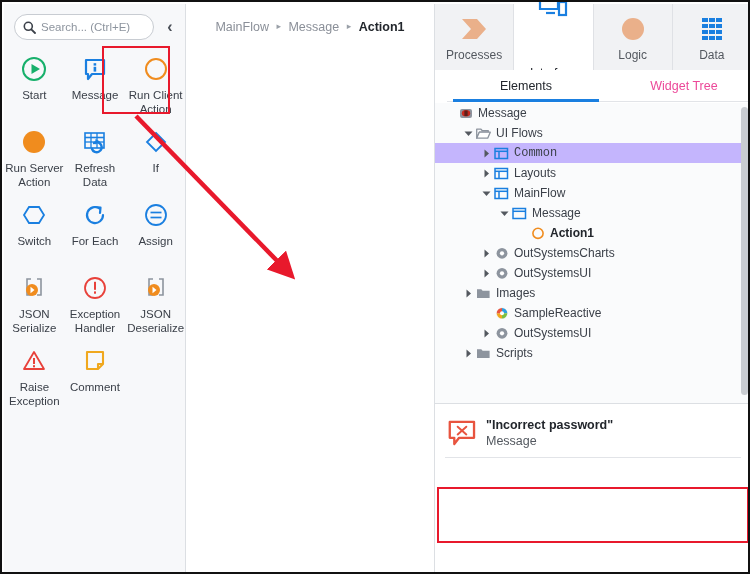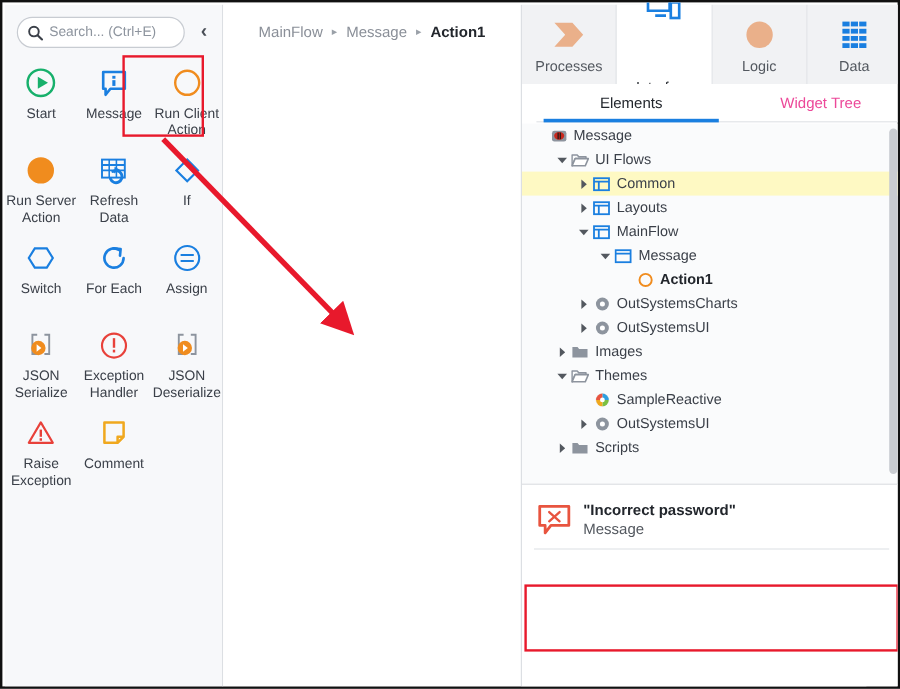--- a/index.html
+++ b/index.html
@@ -124,21 +124,21 @@
   }
 
   #tree {
     position:absolute; left:0; top:99px; width:316px; height:300px;
     background:#fafbfc; overflow:hidden;
   }
   .trow {
     position:relative; height:20px; display:flex; align-items:center;
     font-size:12px; color:#3b4049; white-space:nowrap; cursor:pointer;
   }
-  .trow.sel { background:#fef9c3; }
+  .trow.sel { background:#c4b5fd;font-family:Liberation Mono, monospace; }
   .trow.bold { font-weight:bold; color:#22262c; }
   .tw { width:14px; height:14px; display:inline-flex; align-items:center; justify-content:center; flex:0 0 auto;}
   .ticn2 { width:17px; height:15px; display:inline-flex; align-items:center; justify-content:center; flex:0 0 auto; margin-right:4px;}
   #tree-scroll {
     position:absolute; right:3px; top:4px; width:7px; height:288px;
     background:#c9ccd1; border-radius:4px;
   }
 
   #props {
     position:absolute; left:0; top:399px; width:316px; height:169px;
@@ -527,34 +527,20 @@
               </svg>
             </span>
             <span class="ticn2">
               <svg width="15" height="13" viewBox="0 0 15 13">
                 <path d="M1 11 V2.2 H5.3 L6.6 3.8 H13.6 V11 Z" fill="#8d949e"></path>
               </svg>
             </span>
             <span>Images</span>
           </div>
           <div class="trow">
-            <span class="tw" style="margin-left: 26px;">
-              <svg width="9" height="9" viewBox="0 0 9 9">
-                <polygon points="0.5,2.5 8.5,2.5 4.5,7" fill="#53585f"></polygon>
-              </svg>
-            </span>
-            <span class="ticn2">
-              <svg width="15" height="13" viewBox="0 0 15 13">
-                <path d="M0.7 11.2 V2.2 H5 L6.3 3.7 H12.3 V5.2 H3.3 L0.7 11.2 Z" fill="none" stroke="#8d949e" stroke-width="1.3" stroke-linejoin="round"></path>
-                <path d="M0.7 11.2 L3.3 5.2 H14.3 L11.7 11.2 Z" fill="#ffffff" stroke="#8d949e" stroke-width="1.3" stroke-linejoin="round"></path>
-              </svg>
-            </span>
-            <span>Themes</span>
-          </div>
-          <div class="trow">
             <span class="tw" style="margin-left: 44px;"></span>
             <span class="ticn2">
               <svg width="14" height="13" viewBox="0 0 14 13">
                 <circle cx="7" cy="6.3" r="5.3" fill="none" stroke="#dddddd" stroke-width="0.5"></circle>
                 <path d="M7 1 A5.3 5.3 0 0 1 12.3 6.3 L7 6.3 Z" fill="#2e9fe0"></path>
                 <path d="M12.3 6.3 A5.3 5.3 0 0 1 7 11.6 L7 6.3 Z" fill="#7bc043"></path>
                 <path d="M7 11.6 A5.3 5.3 0 0 1 1.7 6.3 L7 6.3 Z" fill="#f0a81e"></path>
                 <path d="M1.7 6.3 A5.3 5.3 0 0 1 7 1 L7 6.3 Z" fill="#e8543f"></path>
                 <circle cx="7" cy="6.3" r="2" fill="#ffffff"></circle>
               </svg>

